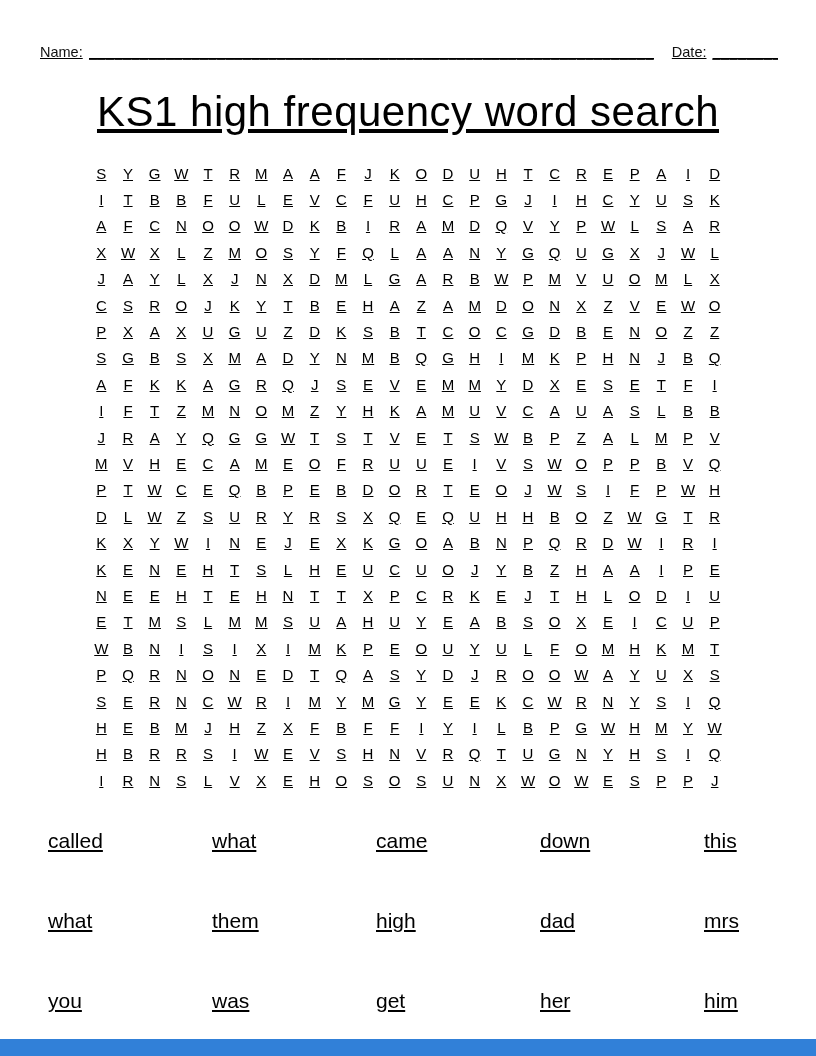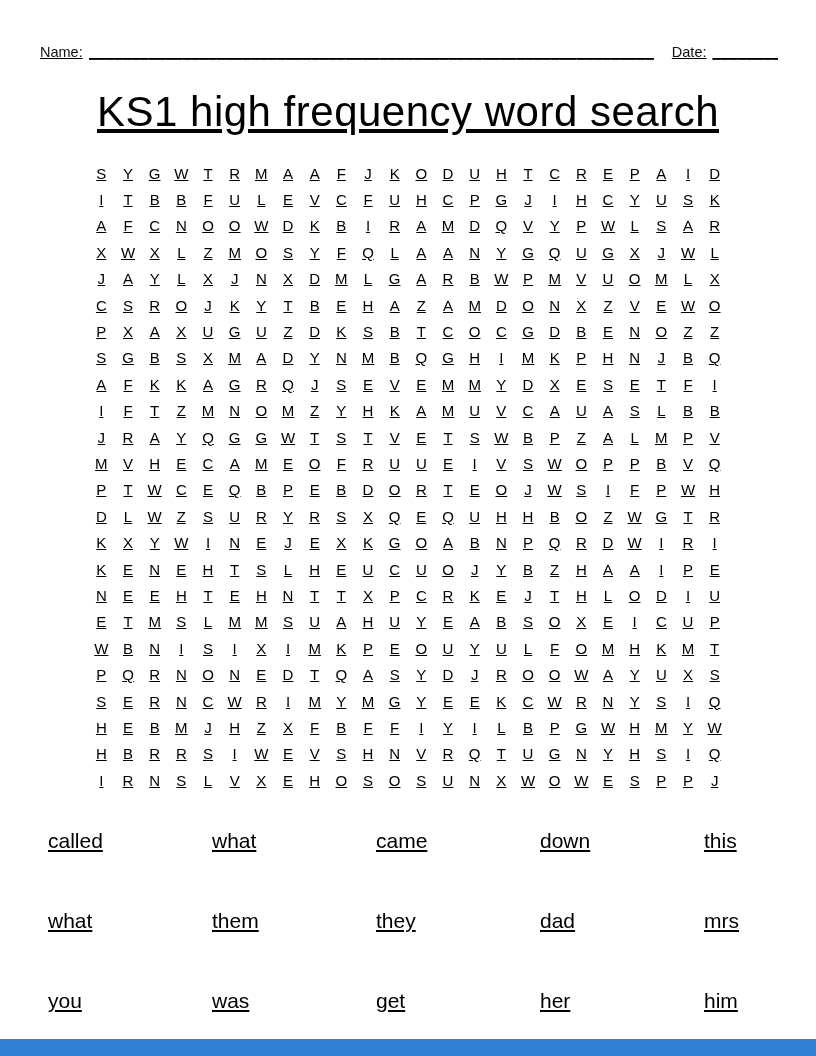--- a/index.html
+++ b/index.html
@@ -674,21 +674,21 @@
 
   <div class="words" id="words">
       <div class="word-item">called</div>
       <div class="word-item">what</div>
       <div class="word-item">came</div>
       <div class="word-item">down</div>
       <div class="word-item">this</div>
       <div class="word-item">they</div>
       <div class="word-item">what</div>
       <div class="word-item">them</div>
-      <div class="word-item">they</div>
+      <div class="word-item">high</div>
       <div class="word-item">dad</div>
       <div class="word-item">mrs</div>
       <div class="word-item">now</div>
       <div class="word-item">you</div>
       <div class="word-item">was</div>
       <div class="word-item">get</div>
       <div class="word-item">her</div>
       <div class="word-item">him</div>
       <div class="word-item">one</div>
       <div class="word-item">on</div>

